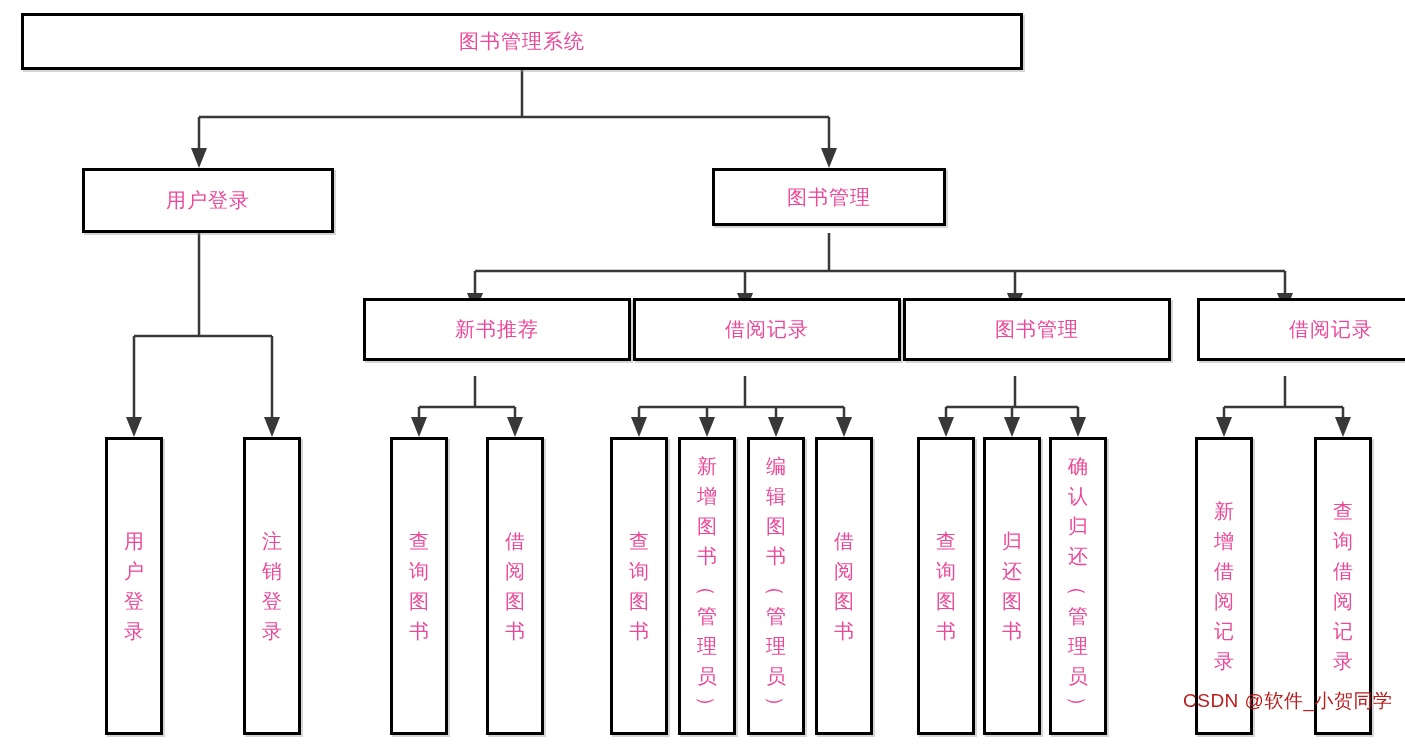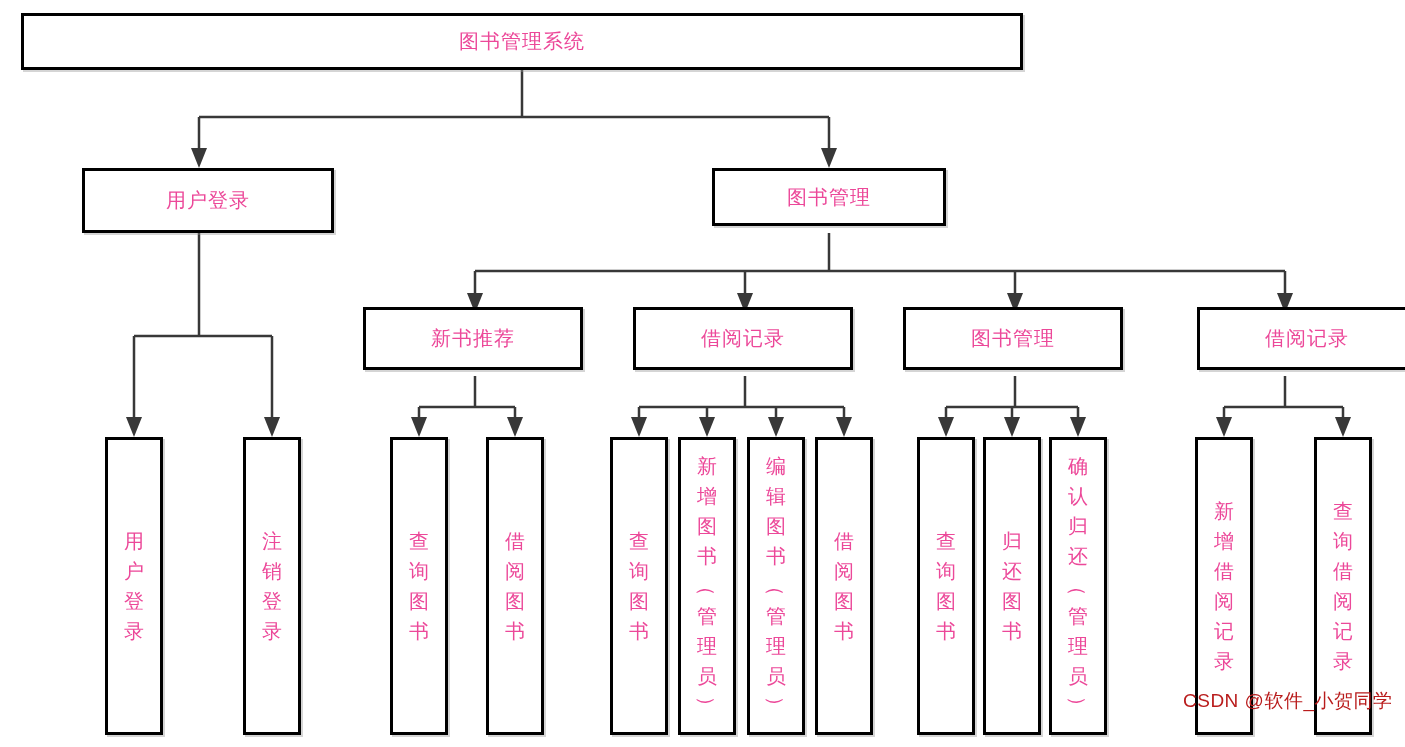--- a/index.html
+++ b/index.html
@@ -41,21 +41,21 @@
     margin: 5px 0;
     font-size: 20px;
   }
   .vchar.rot { transform: rotate(90deg); }
   
   .p-root  { left: 21px;  top: 13px;  width: 1002px; height: 57px; }
   
   .p-login { left: 82px;  top: 168px; width: 252px;  height: 65px; }
   .p-mgmt  { left: 712px; top: 168px; width: 234px;  height: 58px; }
   
-  .lvl3    { top: 307px;  height: 63px; width: 220px; }
+  .lvl3    { top: 298px;  height: 63px; width: 268px; }
   .p-rec   { left: 363px; }
   .p-bor   { left: 633px; }
   .p-cur   { left: 903px; }
   .p-his   { left: 1173px; margin-left: 24px; }
   
   .lvl4    { top: 437px;  height: 298px; width: 58px; }
   .p-a1 { left: 105px; }  .p-a2 { left: 243px; }
   .p-b1 { left: 390px; }  .p-b2 { left: 486px; }
   .p-c1 { left: 610px; }  .p-c2 { left: 678px; }
   .p-c3 { left: 747px; }  .p-c4 { left: 815px; }

